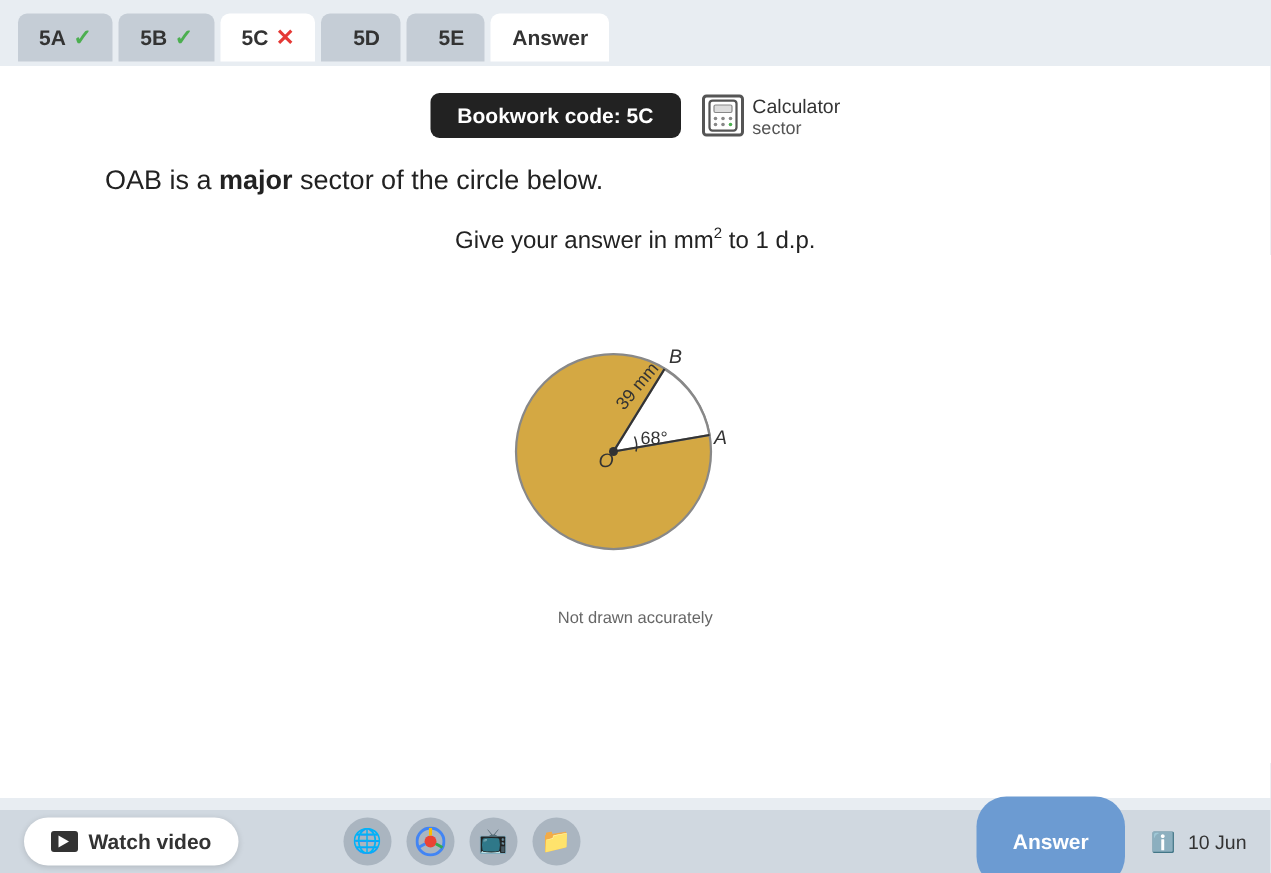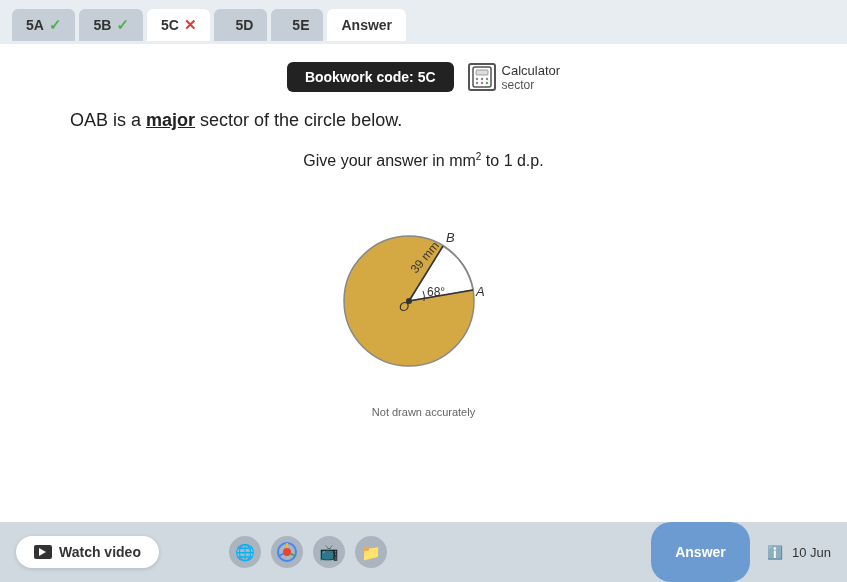--- a/index.html
+++ b/index.html
@@ -146,21 +146,20 @@
     .problem-subtitle {
       font-size: 16px;
       color: #222;
       text-align: center;
       line-height: 1.7;
       margin-bottom: 14px;
     }
 
     .bold-text {
       font-weight: bold;
-      text-decoration: underline;
     }
 
     
     .diagram-container {
       display: flex;
       flex-direction: column;
       align-items: center;
       margin-top: 8px;
     }
 
@@ -175,21 +174,21 @@
       text-align: center;
       margin-top: 20px;
     }
 
     
     .bottom-bar {
       position: absolute;
       bottom: 0;
       left: 0;
       right: 0;
-      height: 60px;
+      height: 42px;
       background: #d0d8e0;
       display: flex;
       align-items: center;
       justify-content: space-between;
       padding: 0 16px;
     }
 
     .watch-video-btn {
       display: flex;
       align-items: center;

